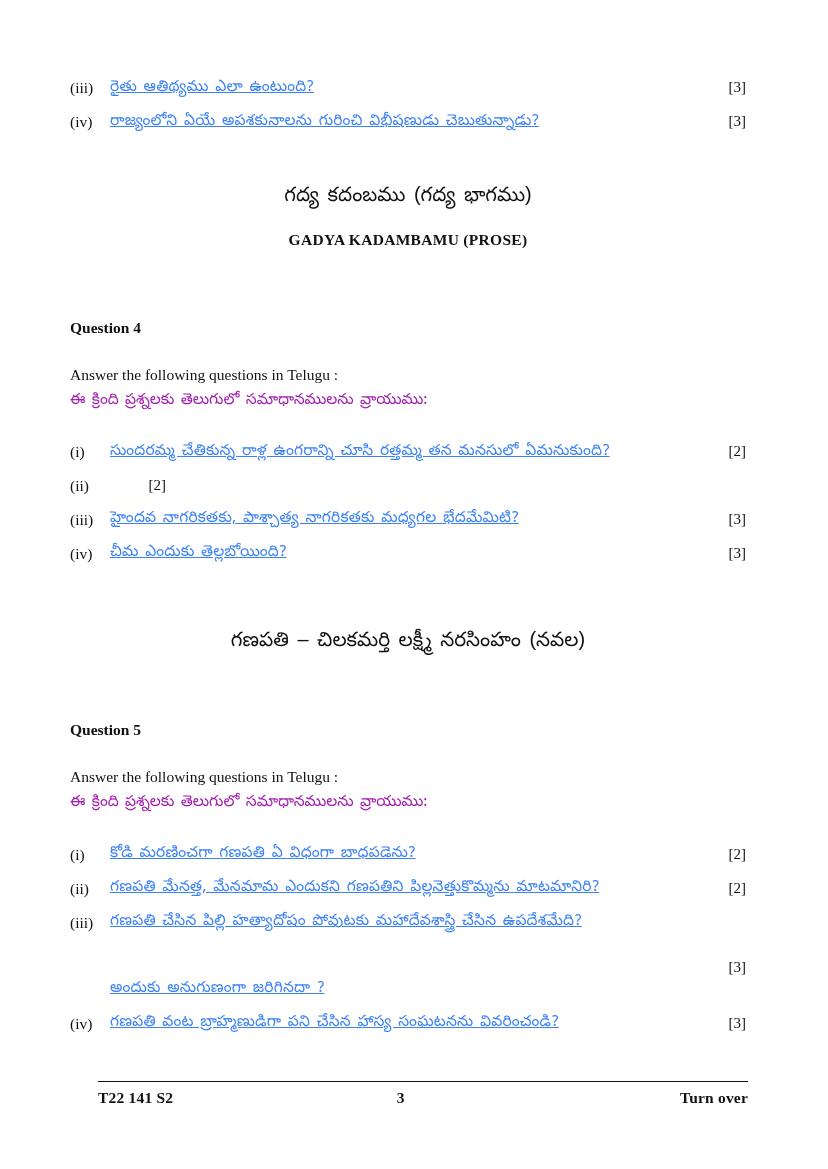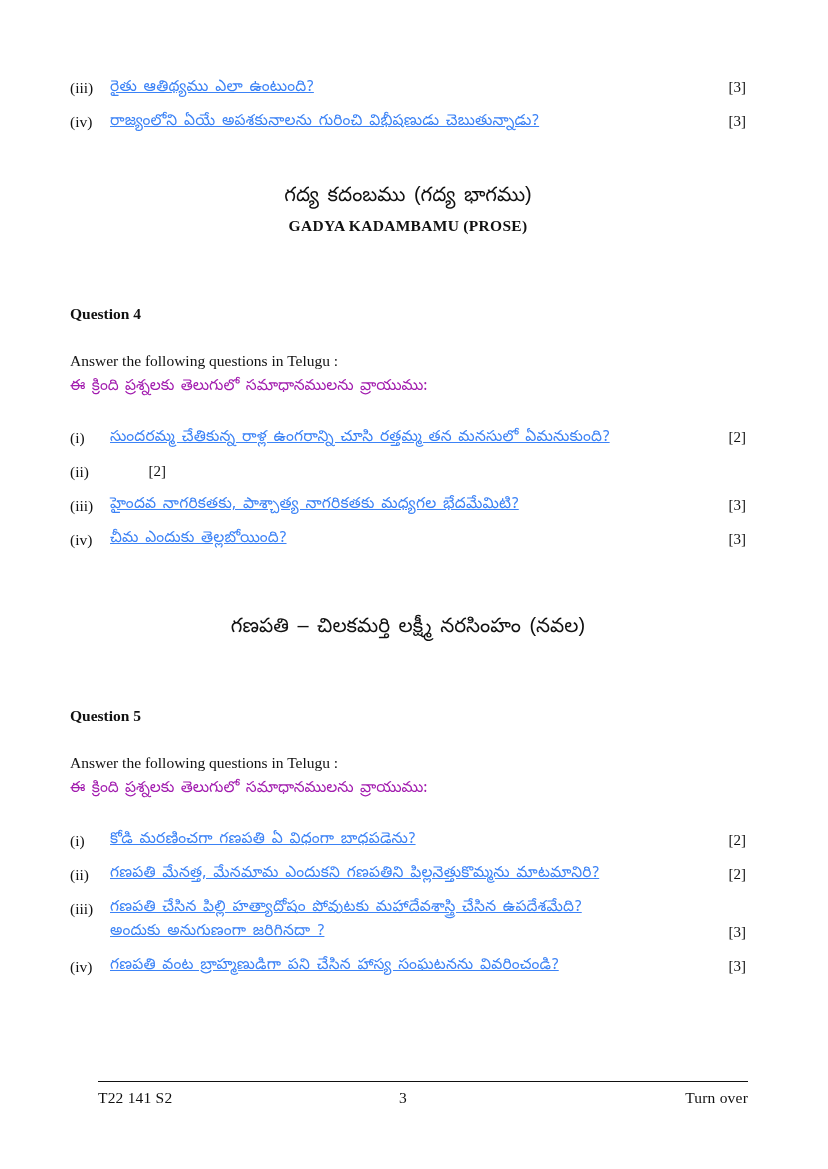--- a/index.html
+++ b/index.html
@@ -43,20 +43,21 @@
     font-family: "Noto Sans Telugu", "DejaVu Sans", sans-serif;
     font-size: 15.5px;
     line-height: 1.55;
     letter-spacing: 0.2px;
     color: #3b82f6;
     word-spacing: 2px;
     text-decoration: underline;
   }
   .qtext.cont {
     padding-left: 0;
+    margin-top: 43px;
   }
   .marks {
     flex: 0 0 auto;
     width: 56px;
     text-align: right;
     font-size: 15px;
     line-height: 1.55;
     font-family: "Liberation Serif", "DejaVu Serif", serif;
     color: #111;
   }
@@ -87,21 +88,21 @@
     color: #111;
     word-spacing: 3px;
   }
   .section-head .eng {
     font-family: "Liberation Serif", "DejaVu Serif", serif;
     font-weight: bold;
     font-size: 15.5px;
     line-height: 1.6;
     letter-spacing: 0.3px;
     color: #111;
-    margin-top: 4px;
+    margin-top: 18px;
   }
 
   .qnum {
     font-family: "Liberation Serif", "DejaVu Serif", serif;
     font-weight: bold;
     font-size: 15.5px;
     color: #111;
     margin-top: 22px;
   }
   .instr-en {
@@ -127,21 +128,21 @@
   }
   .footer-rule {
     border-top: 1.6px solid #111;
     width: 100%;
   }
   .footer-row {
     display: flex;
     align-items: baseline;
     margin-top: 7px;
     font-family: "Liberation Serif", "DejaVu Serif", serif;
-    font-weight: normal;
+    font-weight: bold;
     font-size: 15.5px;
     color: #111;
   }
   .footer-left { flex: 0 0 auto; letter-spacing: 0.2px; }
   .footer-center { flex: 1 1 auto; text-align: center; padding-right: 52px; }
   .footer-right { flex: 0 0 auto; letter-spacing: 0.2px; text-align: center; }
 </style>
 </head>
 <body>
 

